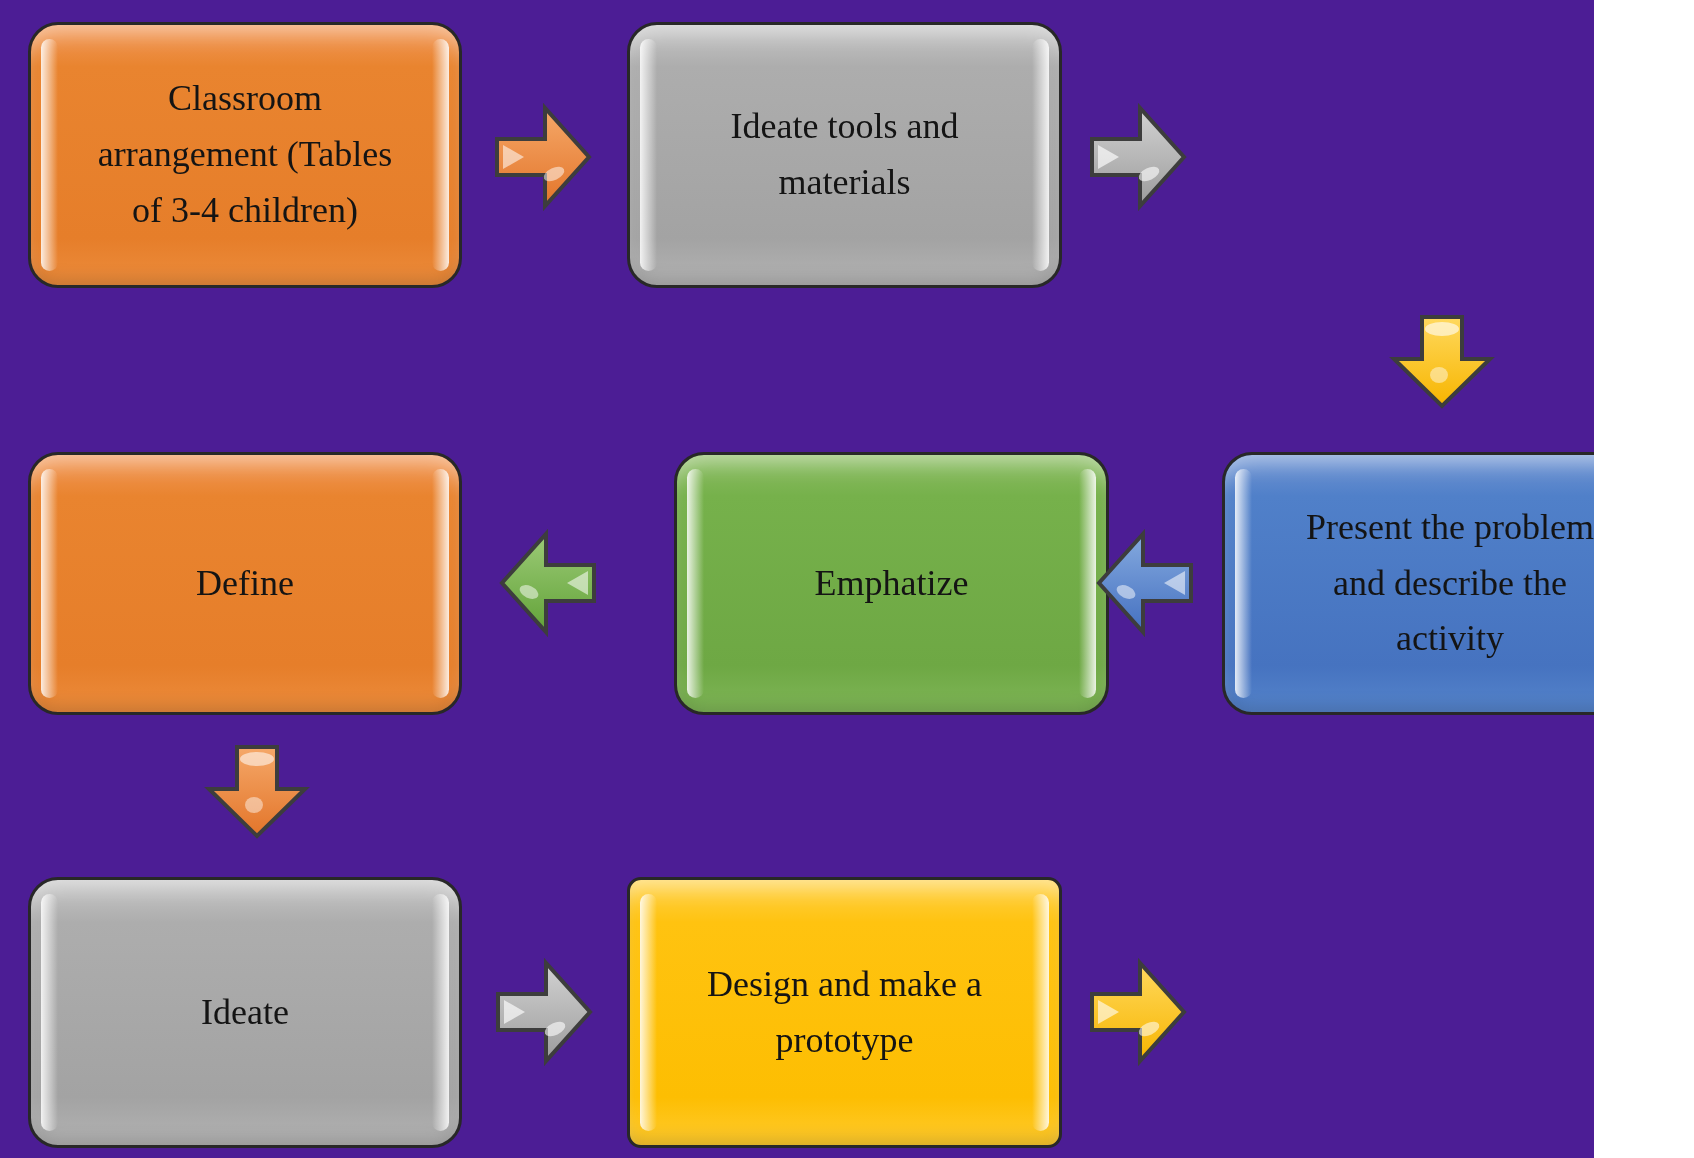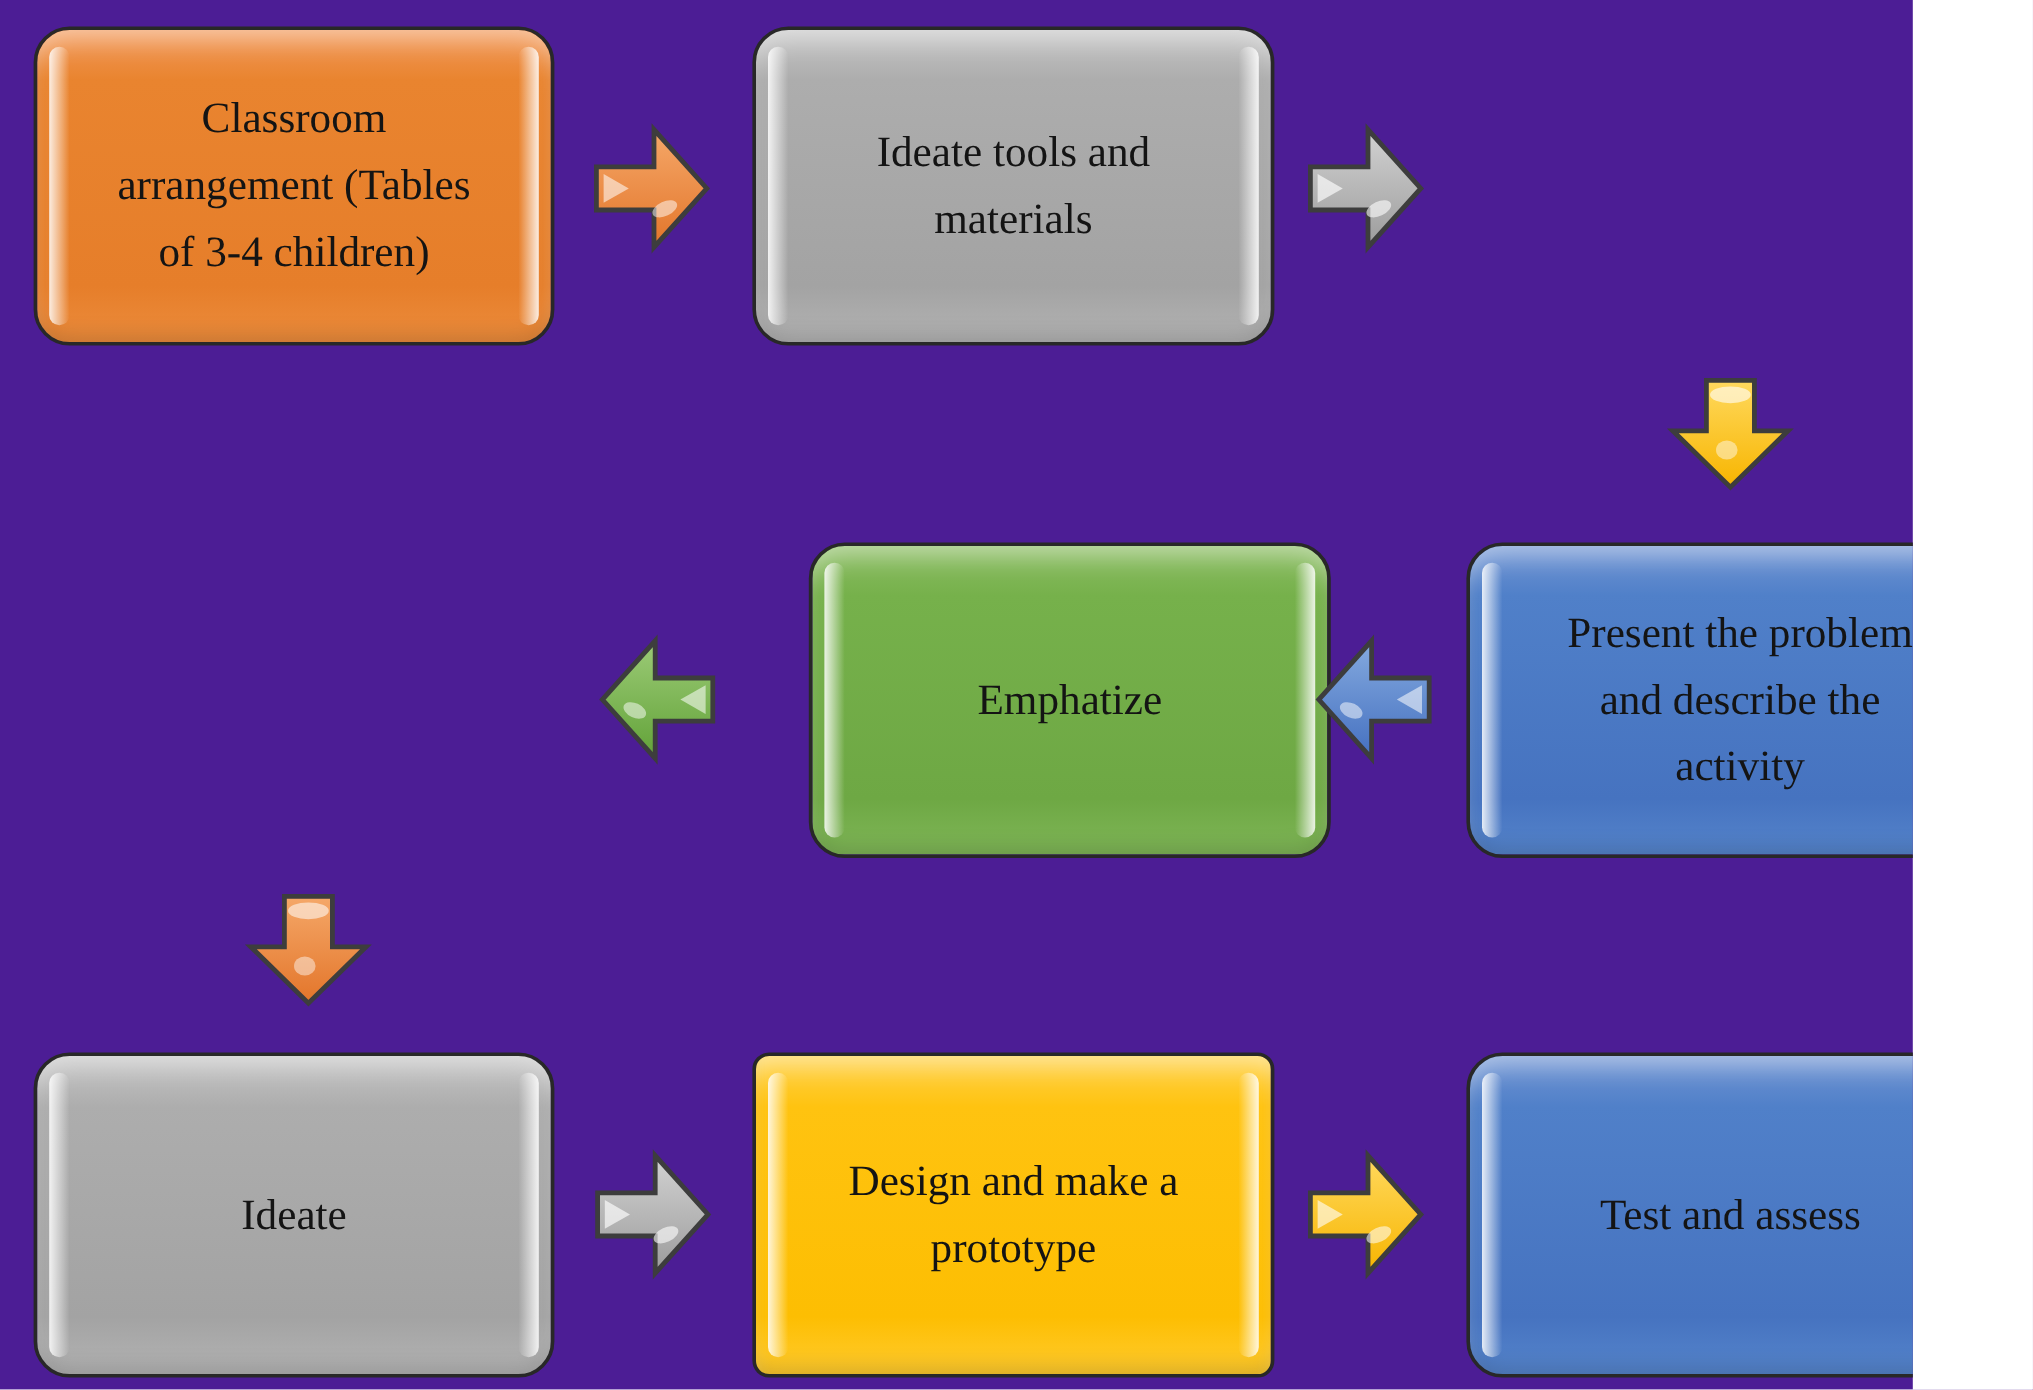--- a/index.html
+++ b/index.html
@@ -95,29 +95,29 @@
   <div class="node c-gray n2">
     <span class="node-label">Ideate tools and materials</span>
   </div>
 
   <div class="node c-blue n4">
     <span class="node-label">Present the problem and describe the activity</span>
   </div>
   <div class="node c-green n5">
     <span class="node-label">Emphatize</span>
   </div>
+  <div class="node c-orange n6">
+    <span class="node-label">Define</span>
+  </div>
 
   <div class="node c-gray n7">
     <span class="node-label">Ideate</span>
   </div>
   <div class="node c-gold n8">
     <span class="node-label">Design and make a prototype</span>
-  </div>
-  <div class="node c-blue n9">
-    <span class="node-label">Test and assess</span>
   </div>
 
   <div class="arrow a1">
     <svg viewBox="0 0 102 114">
       <polygon points="5,39 53,39 53,8 97,57 53,106 53,75 5,75" fill="url(#g-orange)" stroke="#3d3d3d" stroke-width="4"></polygon>
       <path d="M11,45 L32,57 L11,69 Z" fill="rgba(255,255,255,.55)"></path>
       <ellipse cx="62" cy="74" rx="11" ry="6" fill="rgba(255,255,255,.5)" transform="rotate(-25 62 74)"></ellipse>
     </svg>
   </div>
   <div class="arrow a2">

